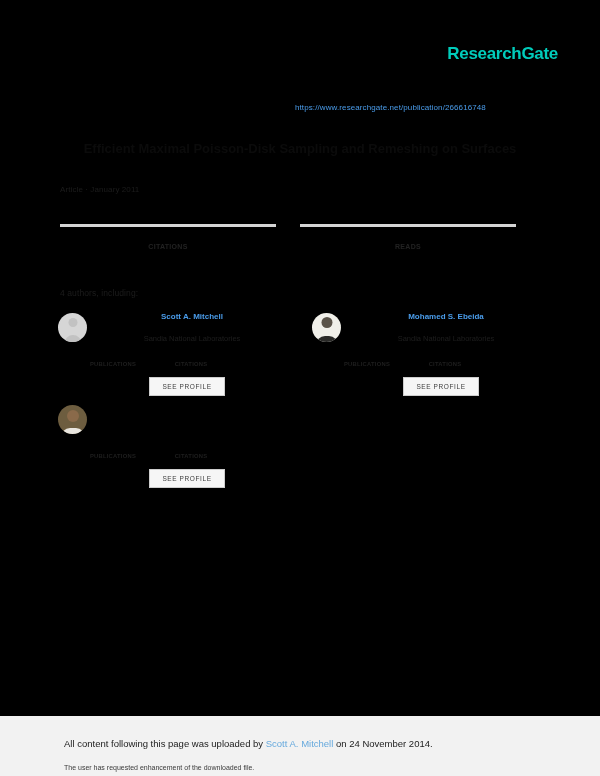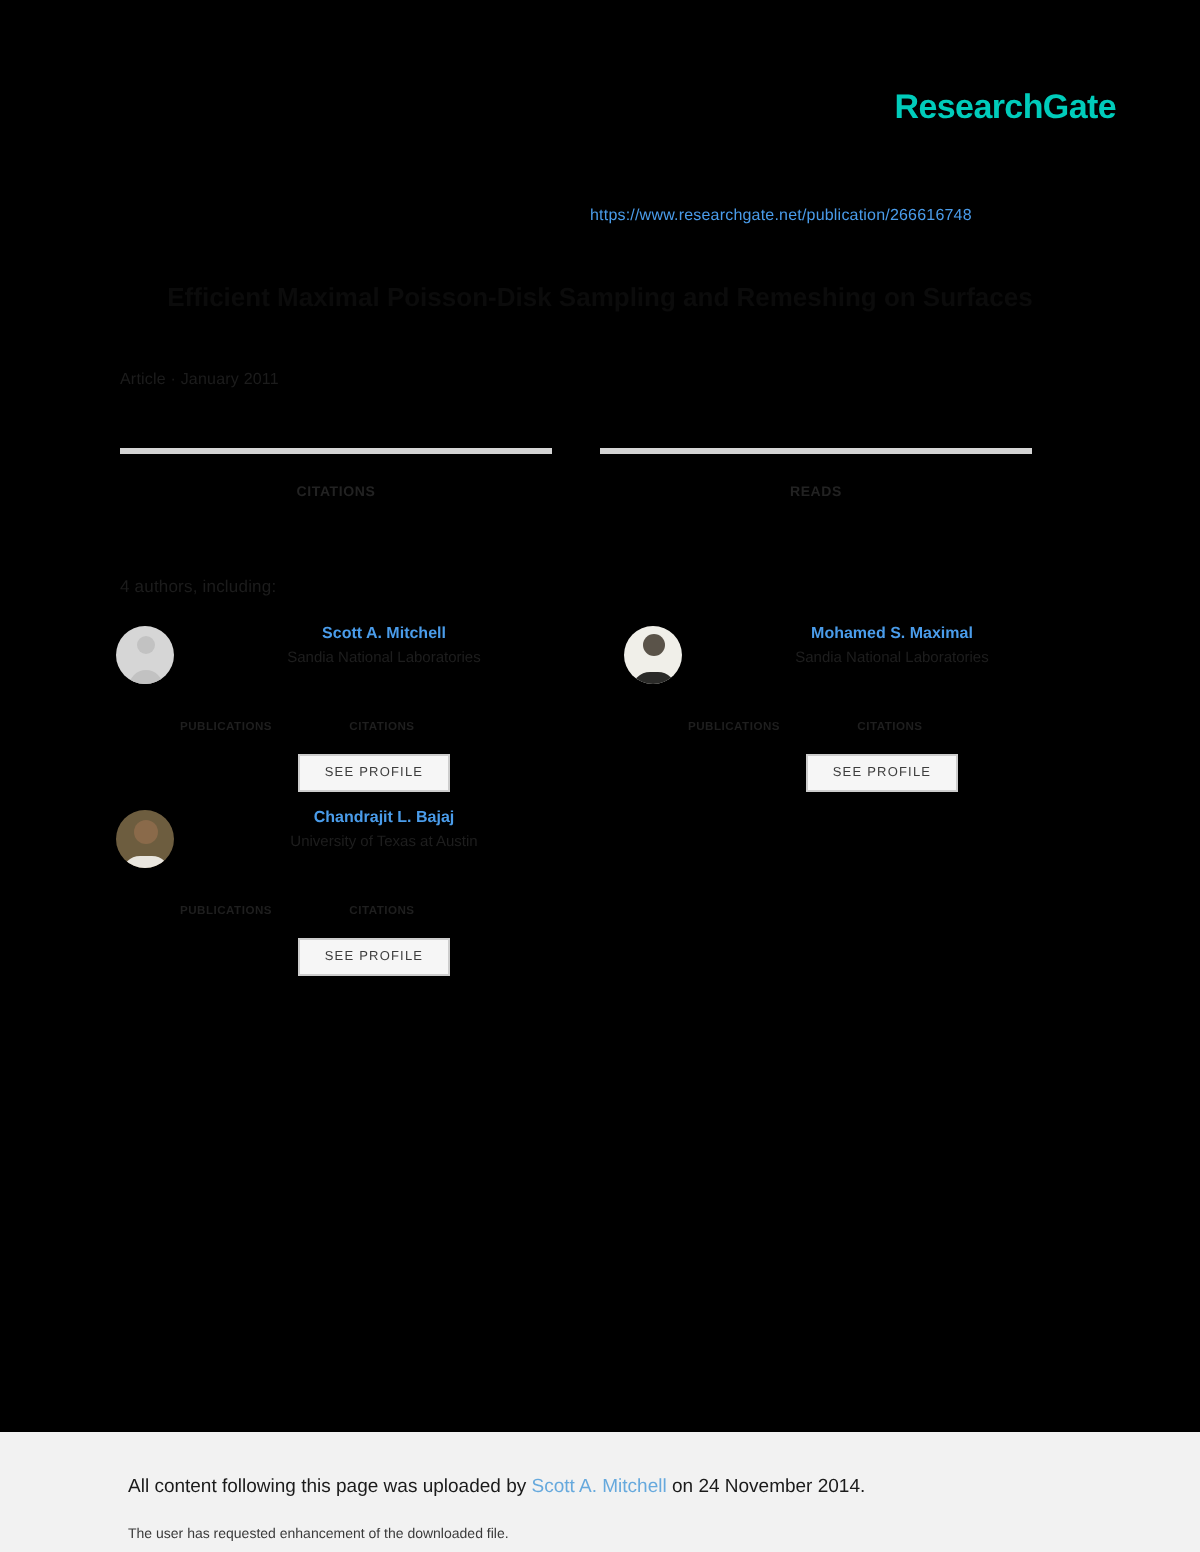--- a/index.html
+++ b/index.html
@@ -205,21 +205,21 @@
     min-width: 0;
   }
   .author-name {
     font-size: 8px;
     font-weight: bold;
     color: #4a9cea;
     line-height: 11px;
     white-space: nowrap;
   }
   .author-affil {
-    margin-top: 2px;
+    margin-top: 12px;
     font-size: 7.5px;
     color: #1e1e1e;
     line-height: 10px;
     white-space: nowrap;
   }
   .author-stats {
     margin-top: 6px;
     margin-left: 28px;
     display: flex;
     gap: 24px;
@@ -349,21 +349,21 @@
           <div class="see-profile">SEE PROFILE</div>
         </div>
       </div>
 
       <div class="author-card">
         <div class="avatar photo-b">
           <div class="head"></div>
             <div class="body"></div>
         </div>
         <div class="author-info">
-          <div class="author-name">Mohamed S. Maximal</div>
+          <div class="author-name">Mohamed S. Ebeida</div>
           <div class="author-affil">Sandia National Laboratories</div>
         </div>
         <div style="position:absolute; left:0; top:34px; width:100%;">
           <div class="author-stats">
             <div class="author-stat">
               <div class="author-stat-value"></div>
               <div class="author-stat-label">PUBLICATIONS</div>
             </div>
             <div class="author-stat">
               <div class="author-stat-value"></div>
@@ -376,24 +376,20 @@
 
     </div>
 
     <div class="author-row">
 
       <div class="author-card">
         <div class="avatar photo-c">
           <div class="head"></div>
             <div class="body"></div>
         </div>
-        <div class="author-info">
-          <div class="author-name">Chandrajit L. Bajaj</div>
-          <div class="author-affil">University of Texas at Austin</div>
-        </div>
         <div style="position:absolute; left:0; top:34px; width:100%;">
           <div class="author-stats">
             <div class="author-stat">
               <div class="author-stat-value"></div>
               <div class="author-stat-label">PUBLICATIONS</div>
             </div>
             <div class="author-stat">
               <div class="author-stat-value"></div>
               <div class="author-stat-label">CITATIONS</div>
             </div>

